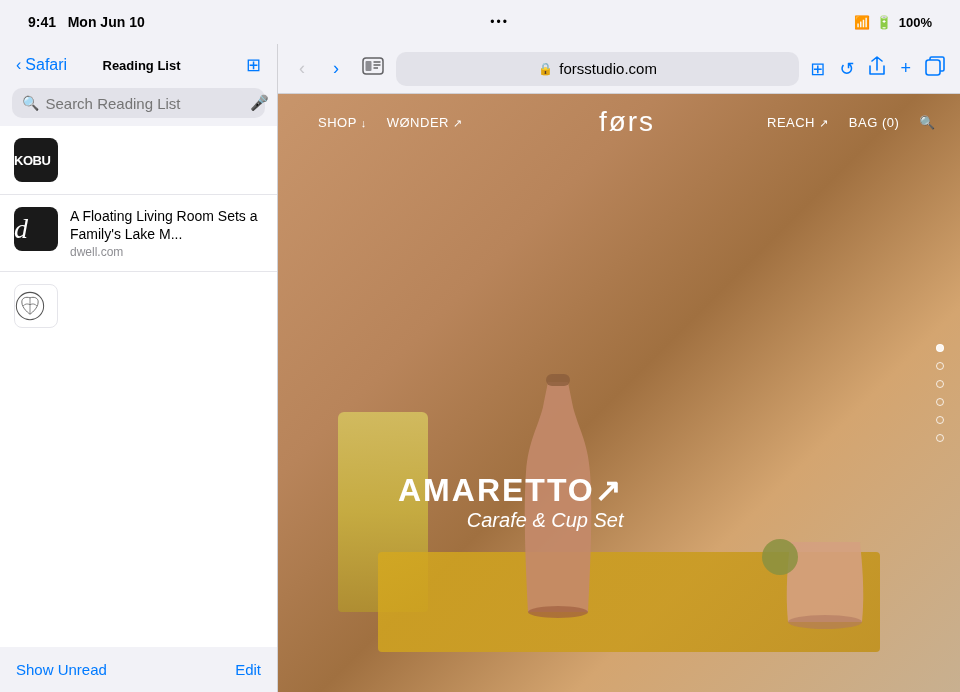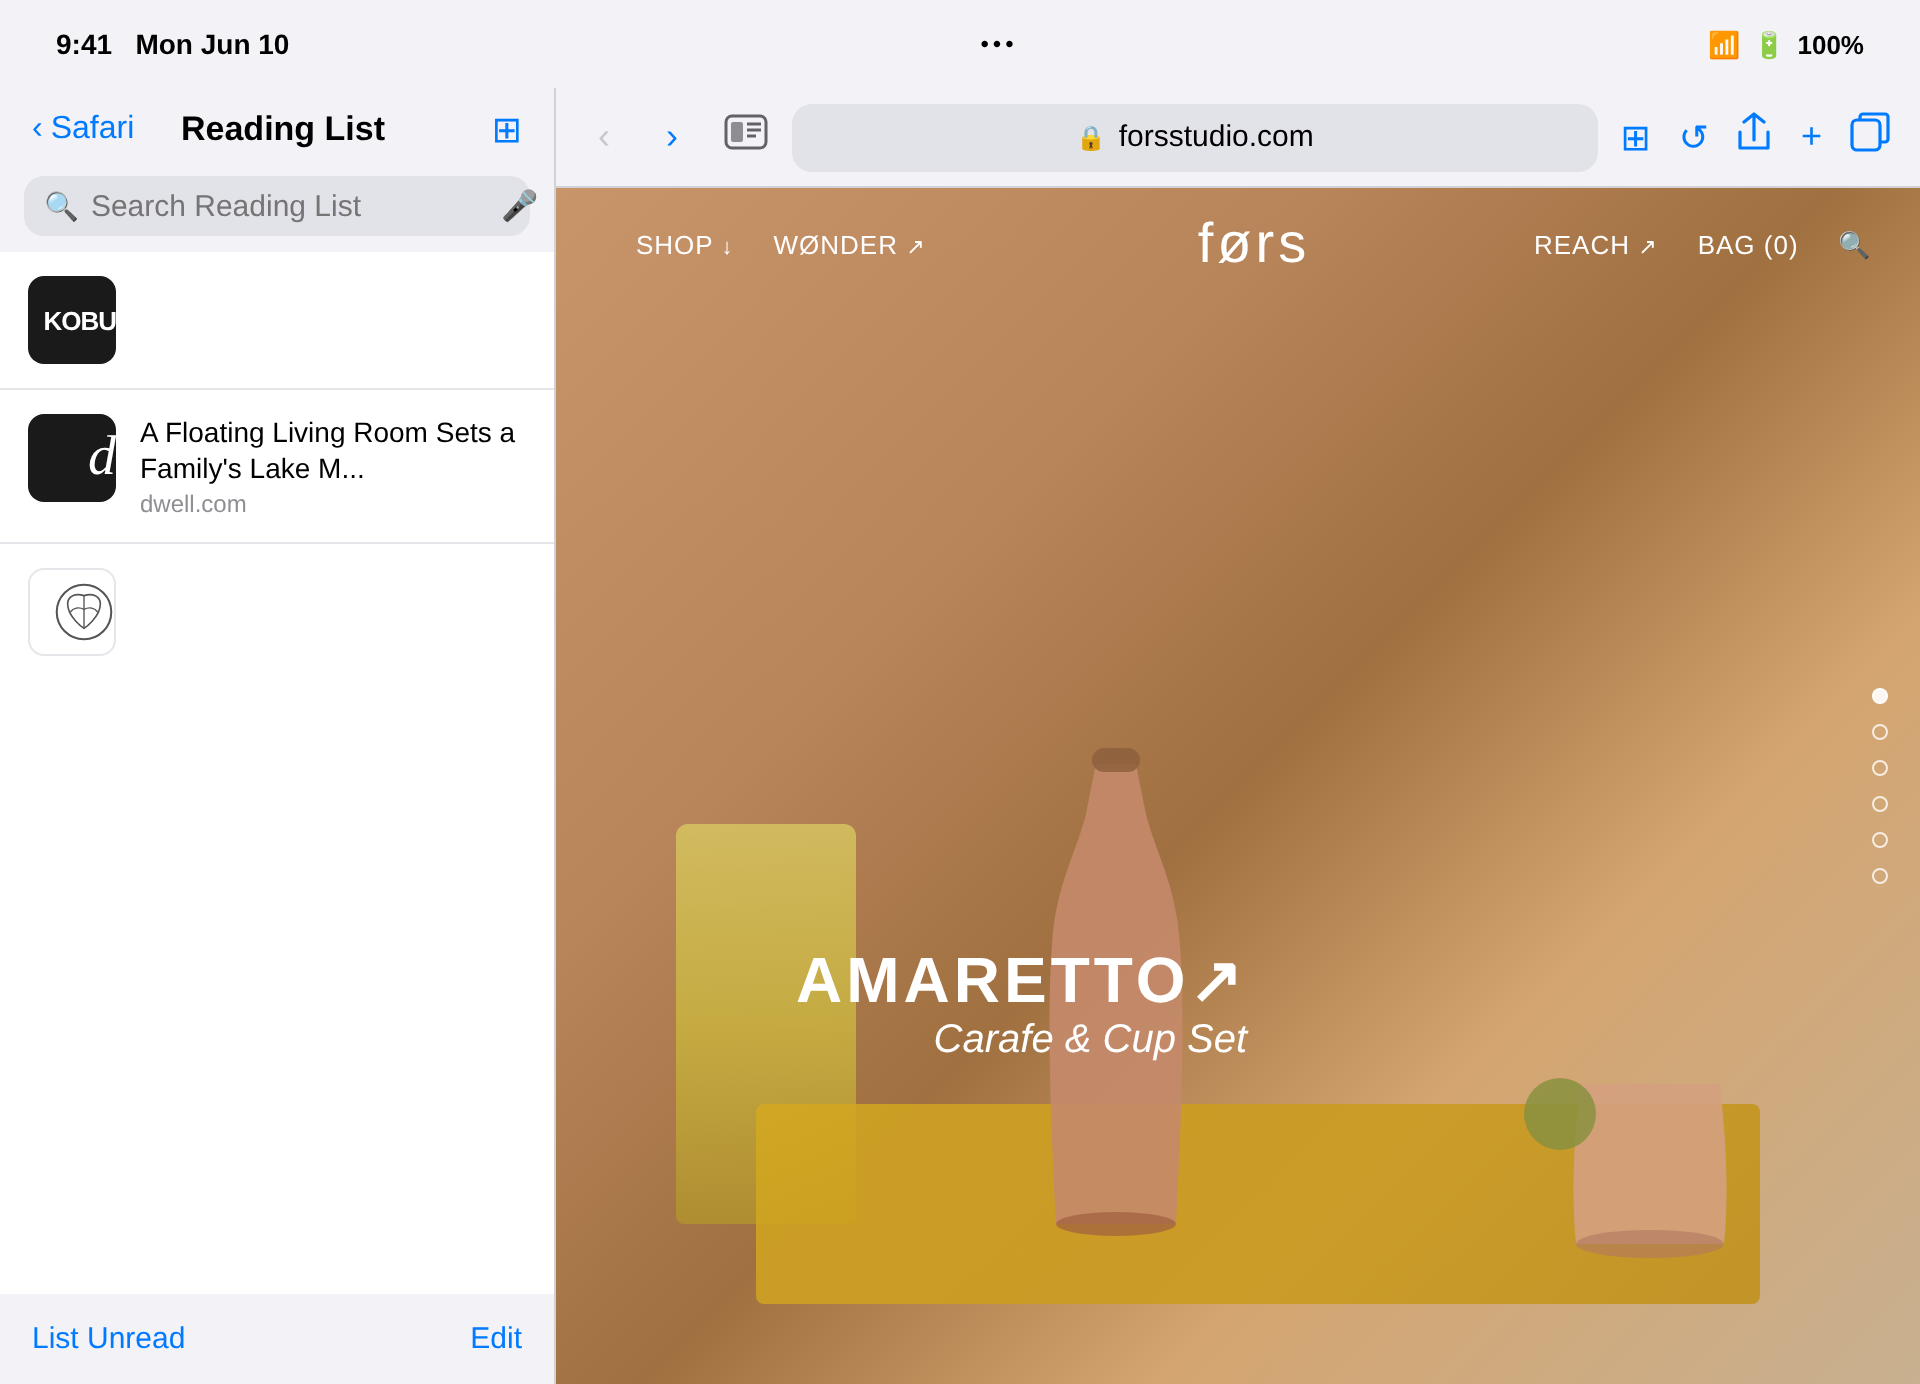--- a/index.html
+++ b/index.html
@@ -74,21 +74,21 @@
       gap: 4px;
       color: #007aff;
       font-size: 16px;
       cursor: pointer;
     }
     .back-chevron {
       font-size: 16px;
     }
 
     .sidebar-title {
-      font-size: 17px;
+      font-size: 13px;
       font-weight: 600;
       color: #000;
       flex: 1;
       text-align: center;
       margin-left: -30px;
     }
 
     .sidebar-grid-btn {
       color: #007aff;
       font-size: 18px;
@@ -141,21 +141,21 @@
       border-bottom: none;
     }
 
     .item-favicon {
       width: 44px;
       height: 44px;
       border-radius: 8px;
       flex-shrink: 0;
       display: flex;
       align-items: center;
-      justify-content: flex-end;
+      justify-content: flex-start;
       overflow: hidden;
     }
     .favicon-kobu {
       background: #1a1a1a;
       color: #fff;
       font-size: 13px;
       font-weight: 700;
       letter-spacing: -0.5px;
     }
     .favicon-dwell {
@@ -460,21 +460,21 @@
             <line x1="22" y1="34" x2="22" y2="10" stroke="#555" stroke-width="1"></line>
             <path d="M22 20 C18 18 14 19 12 22" stroke="#555" stroke-width="1" fill="none"></path>
             <path d="M22 20 C26 18 30 19 32 22" stroke="#555" stroke-width="1" fill="none"></path>
           </svg>
         </div>
       </div>
 
     </div>
 
     <div class="sidebar-footer">
-      <span class="footer-btn">List Unread</span>
+      <span class="footer-btn">Show Unread</span>
       <span class="footer-btn">Edit</span>
     </div>
 
   </div>
 
   <div class="browser-area">
 
     <div class="browser-toolbar">
       <span class="nav-btn disabled">‹</span>
       <span class="nav-btn">›</span>

